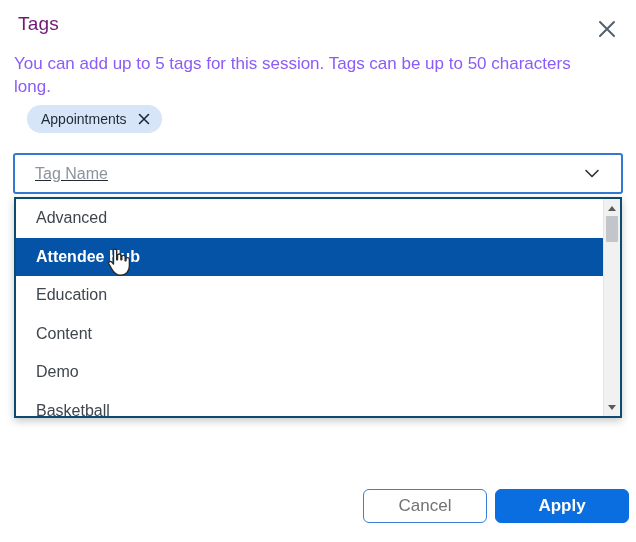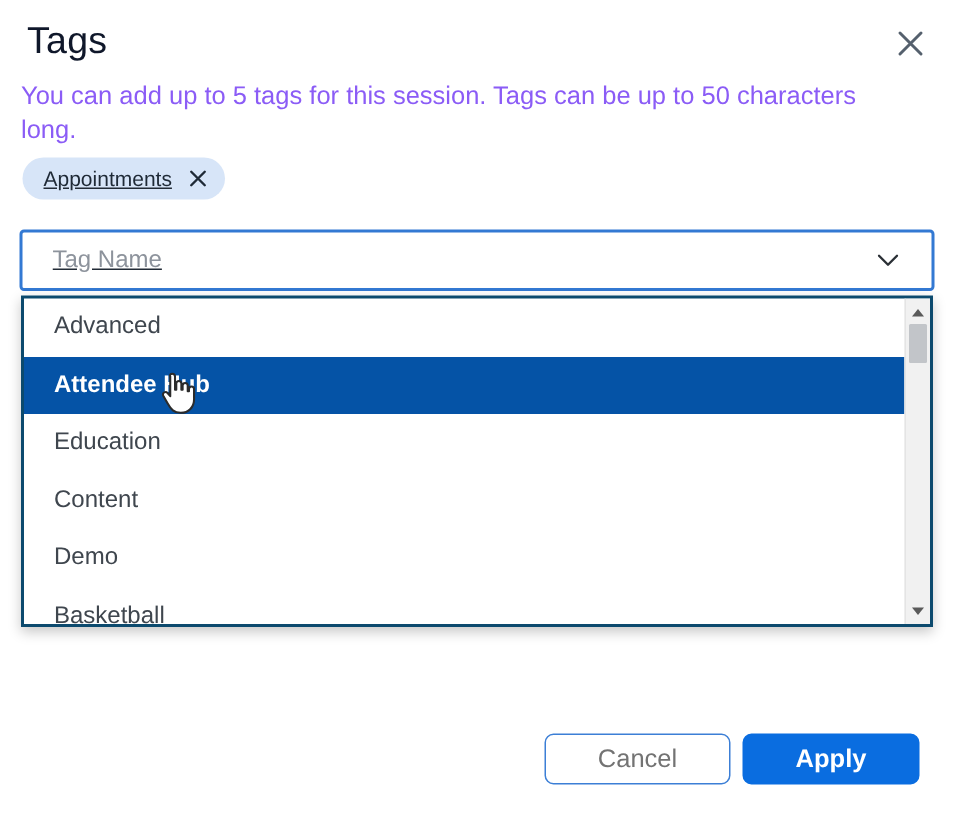--- a/index.html
+++ b/index.html
@@ -5,37 +5,36 @@
   html,body{margin:0;padding:0;background:#ffffff;}
   body{
     font-family:"Liberation Sans","DejaVu Sans",sans-serif;
     width:636px;height:542px;position:relative;overflow:hidden;
     color:#222b36;
   }
   .modal{position:absolute;inset:0;background:#fff;}
 
   .title{
     position:absolute;left:18px;top:13px;
-    font-size:25px;font-weight:500;color:#0f172a;letter-spacing:.2px;
+    font-size:19px;font-weight:500;color:#701a75;letter-spacing:.2px;
   }
   .close-btn{
     position:absolute;right:16px;top:16px;width:26px;height:26px;
     background:none;border:none;padding:0;cursor:pointer;
     display:flex;align-items:center;justify-content:center;
   }
   .desc{
     position:absolute;left:14px;top:52px;width:592px;margin:0;
     font-size:17px;line-height:23px;color:#8b5cf6;
   }
   .chip{
-    position:absolute;left:15px;top:105px;height:28px;
+    position:absolute;left:27px;top:105px;height:28px;
     background:#d7e5f8;border-radius:14px;
     display:inline-flex;align-items:center;
     padding:0 11px 0 14px;
-    text-decoration:underline;
   }
   .chip-label{font-size:14px;color:#1f2a37;}
   .chip-x{
     background:none;border:none;padding:0;margin-left:10px;cursor:pointer;
     display:flex;align-items:center;justify-content:center;width:14px;height:14px;
   }
 
   .combo{
     position:absolute;left:13px;top:153px;width:610px;height:41px;
     border:2px solid #3379d3;border-radius:3px;background:#fff;
@@ -89,21 +88,21 @@
 
   .btn{
     position:absolute;top:489px;height:34px;border-radius:6px;
     font-family:inherit;font-size:17px;cursor:pointer;box-sizing:border-box;
   }
   .btn-cancel{
     left:363px;width:124px;
     background:#ffffff;border:1px solid #3c7fd6;color:#737373;font-weight:500;
   }
   .btn-apply{
-    left:495px;width:118px;
+    left:495px;width:134px;
     background:#0a6de0;border:1px solid #0a6de0;color:#ffffff;font-weight:600;
   }
 </style>
 </head>
 <body>
 
 <div class="modal">
 
   <div class="title">Tags</div>
 

